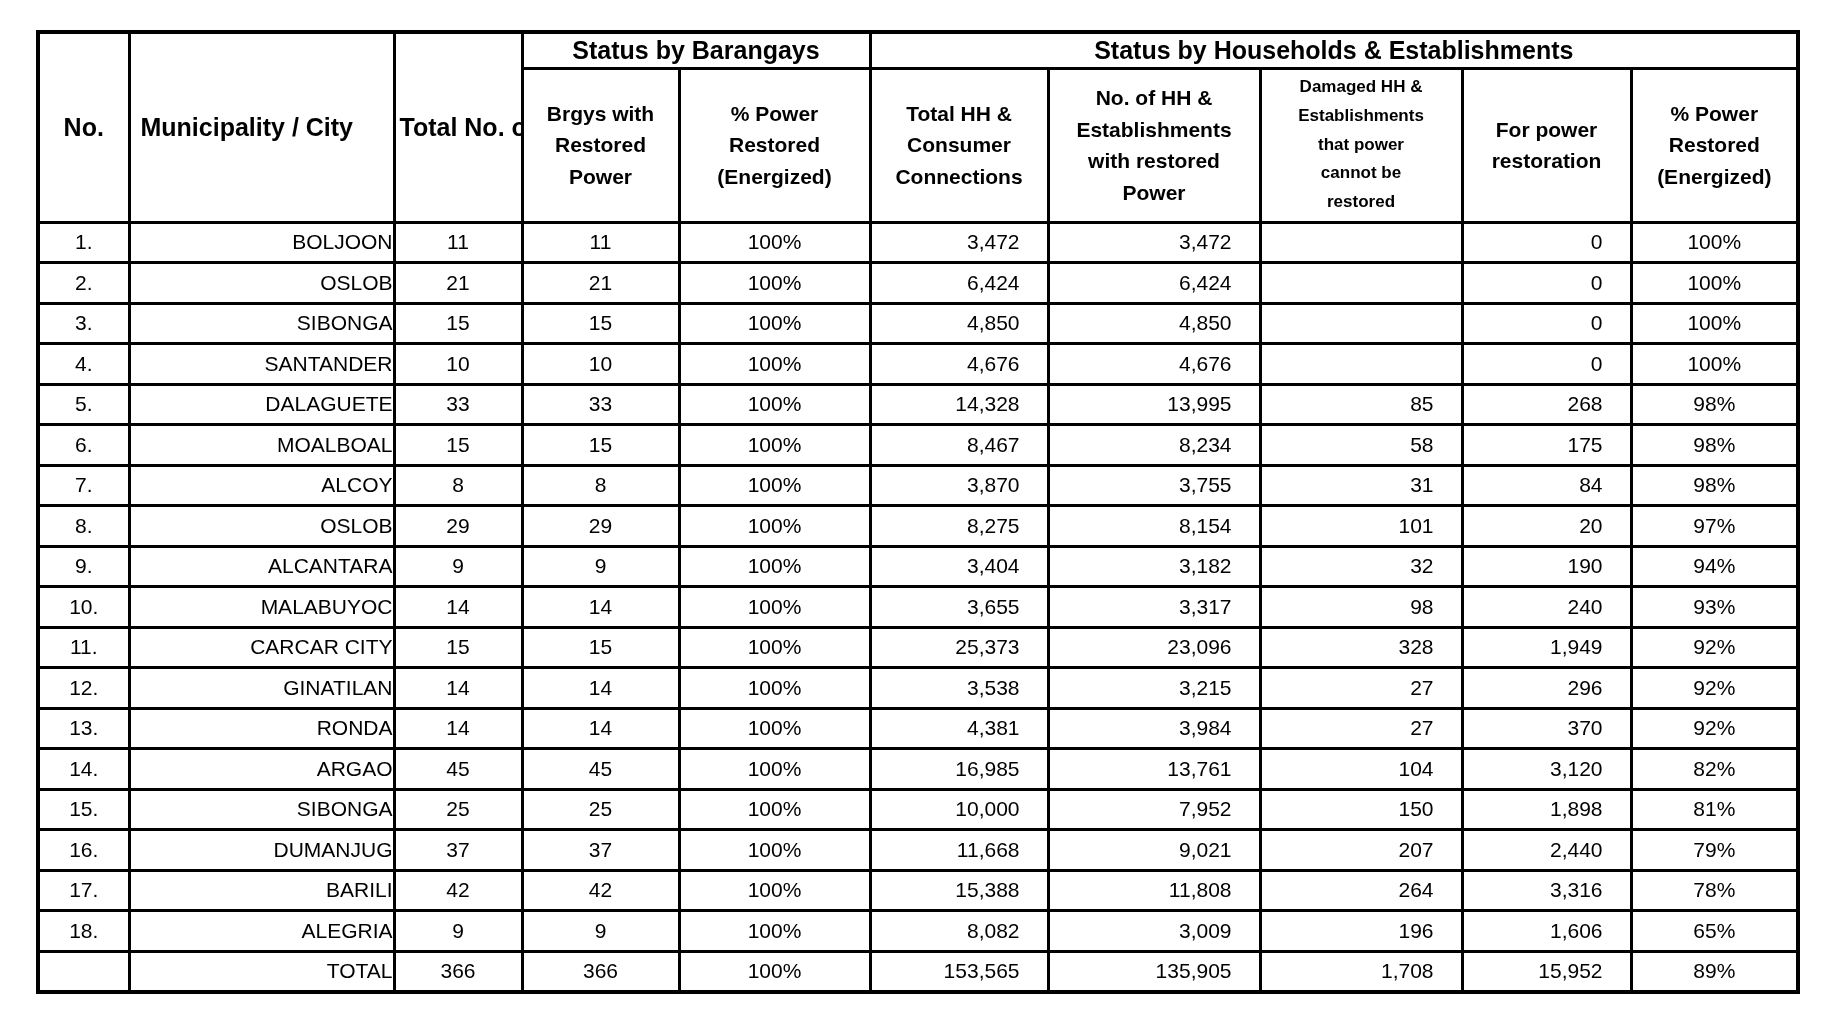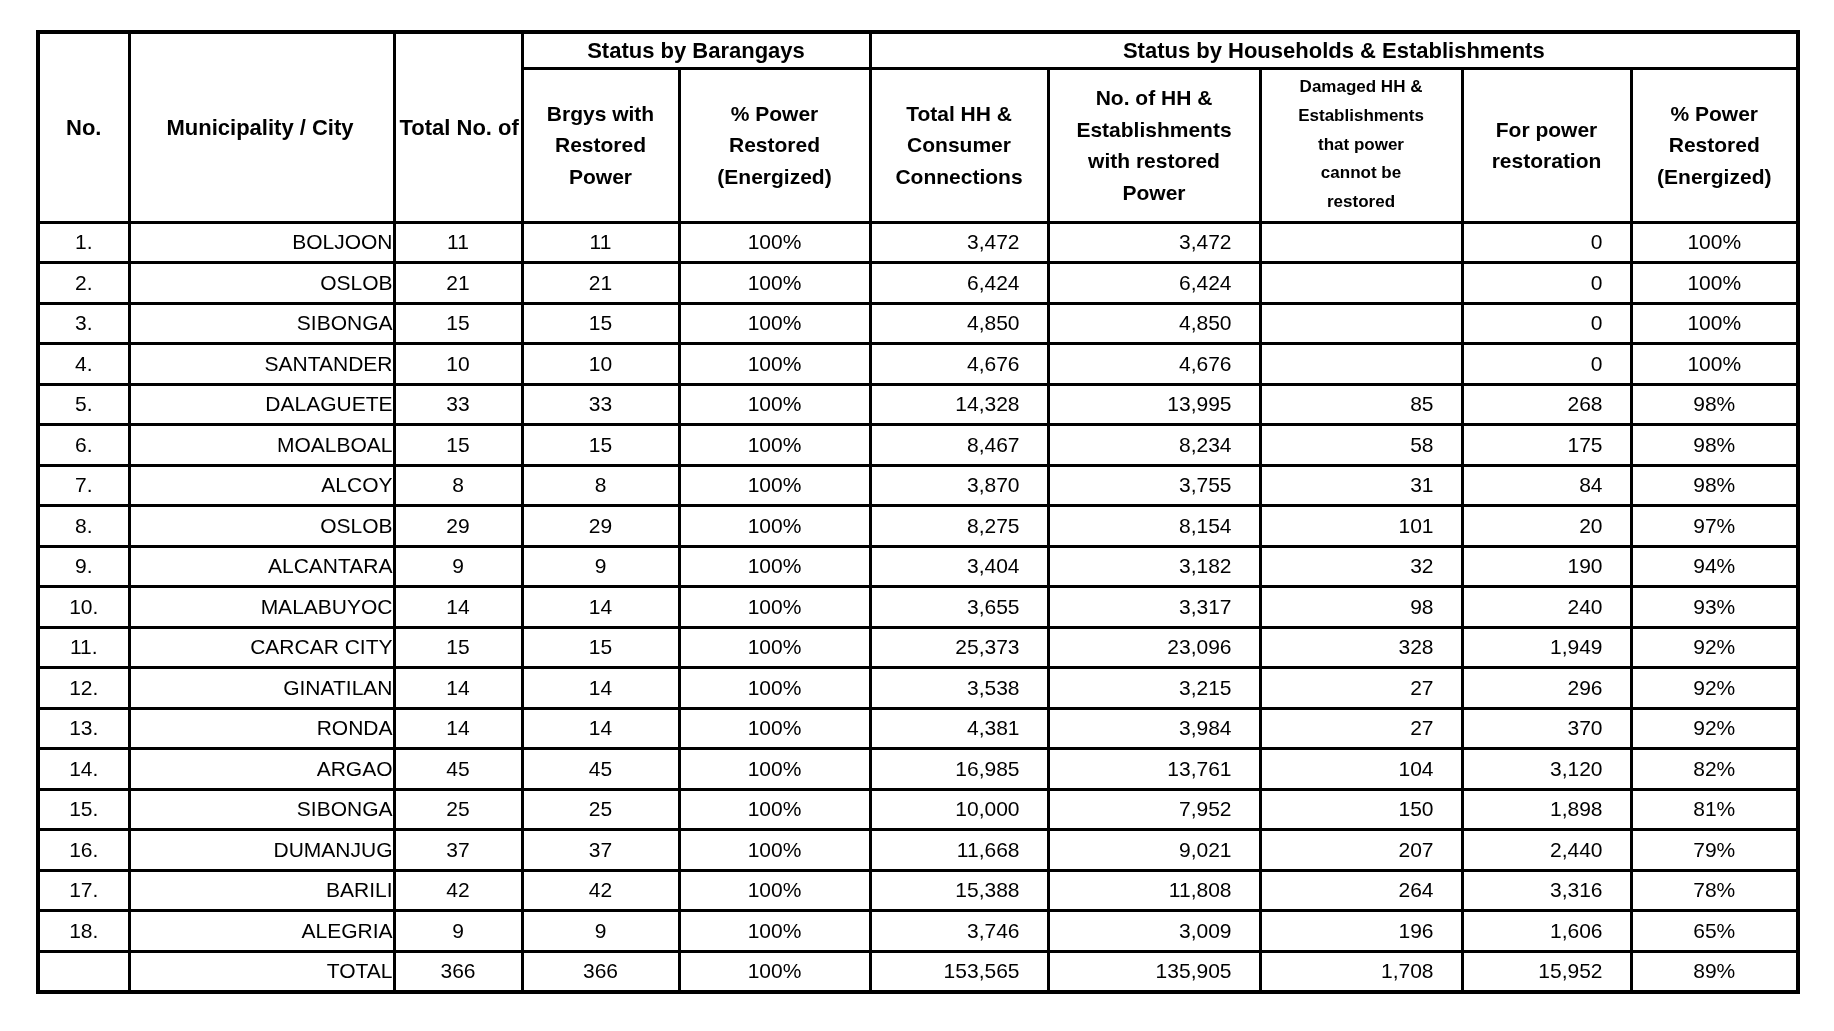--- a/index.html
+++ b/index.html
@@ -30,21 +30,21 @@
     overflow: hidden;
     color: #000;
     vertical-align: middle;
     padding: 0;
   }
   
   tr.group-row {
     height: 36px;
   }
   tr.group-row th {
-    font-size: 22px;
+    font-size: 25px;
     font-weight: bold;
     text-align: center;
     white-space: nowrap;
     line-height: 1.15;
   }
   tr.colhead-row {
     height: 154px;
   }
   thead th {
     font-size: 21px;
@@ -64,21 +64,21 @@
   }
   tbody td {
     font-size: 21px;
   }
   tbody tr.total-row td {
     font-weight: normal;
   }
   .al { text-align: right;  padding-left: 27px; }
   .ar { text-align: right; padding-right: 27px; }
   .ac { text-align: center; }
-  thead th.al { text-align: left; padding-left: 36px; margin-left: 40px; }
+  thead th.al { text-align: left; padding-left: 10px; margin-left: 40px; }
 </style>
 </head>
 <body>
 
 <div class="table-wrap">
   <table>
     <colgroup>
       <col style="width:91px">
       <col style="width:265px">
       <col style="width:128px">
@@ -329,21 +329,21 @@
           <td class="ar">264</td>
           <td class="ar">3,316</td>
           <td class="ac">78%</td>
         </tr>
         <tr>
           <td class="ac">18.</td>
           <td class="al">ALEGRIA</td>
           <td class="ac">9</td>
           <td class="ac">9</td>
           <td class="ac">100%</td>
-          <td class="ar">3,746</td>
+          <td class="ar">8,082</td>
           <td class="ar">3,009</td>
           <td class="ar">196</td>
           <td class="ar">1,606</td>
           <td class="ac">65%</td>
         </tr>
         <tr class="total-row">
           <td class="ac"></td>
           <td class="al">TOTAL</td>
           <td class="ac">366</td>
           <td class="ac">366</td>

